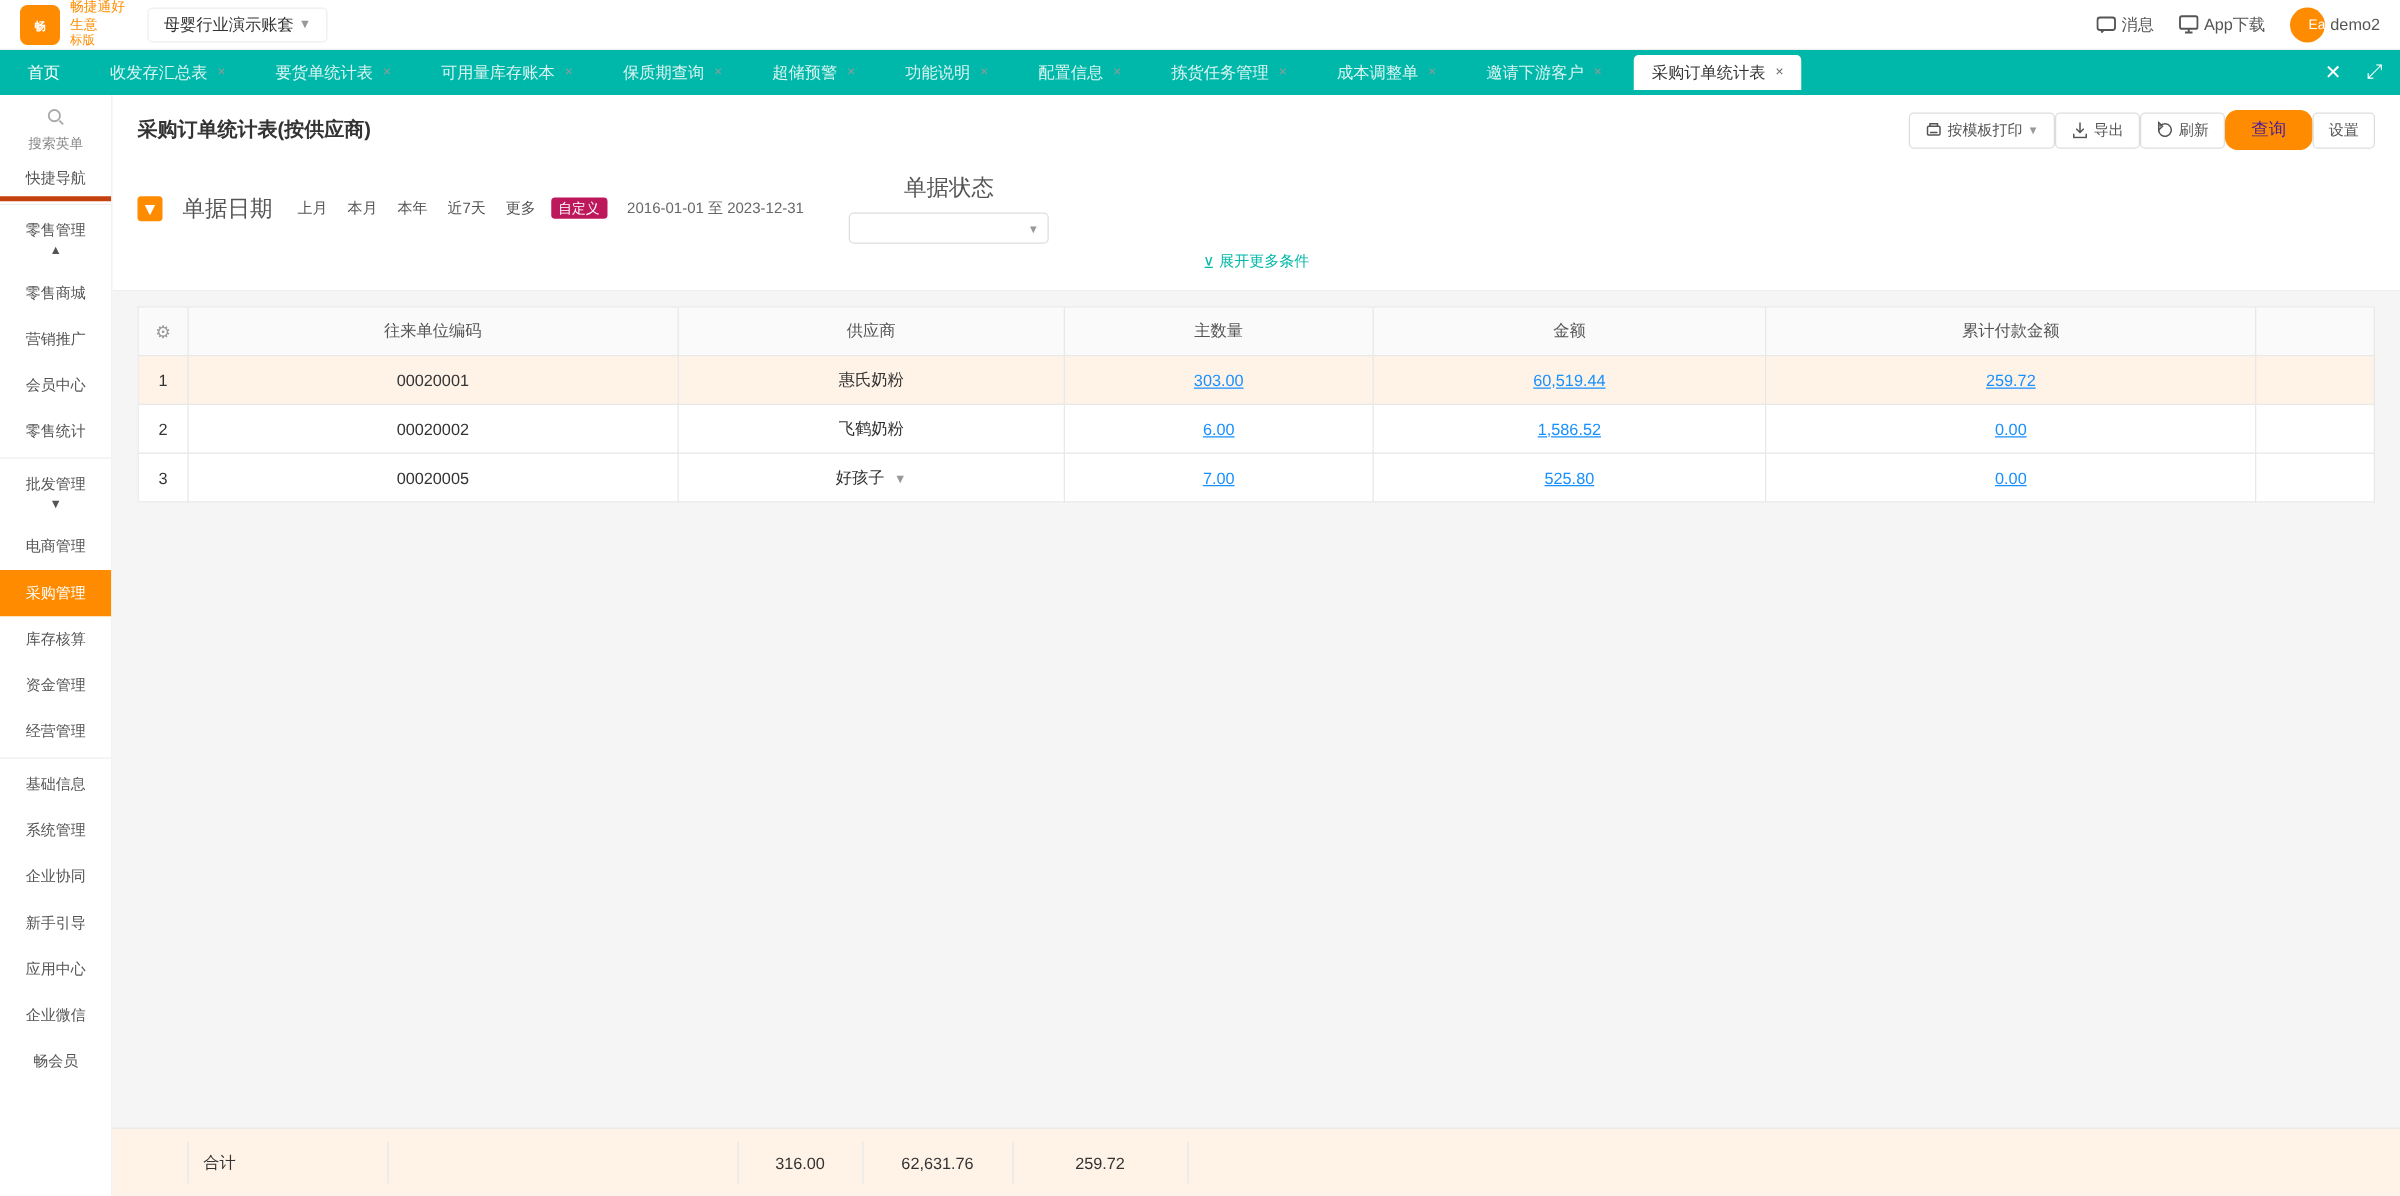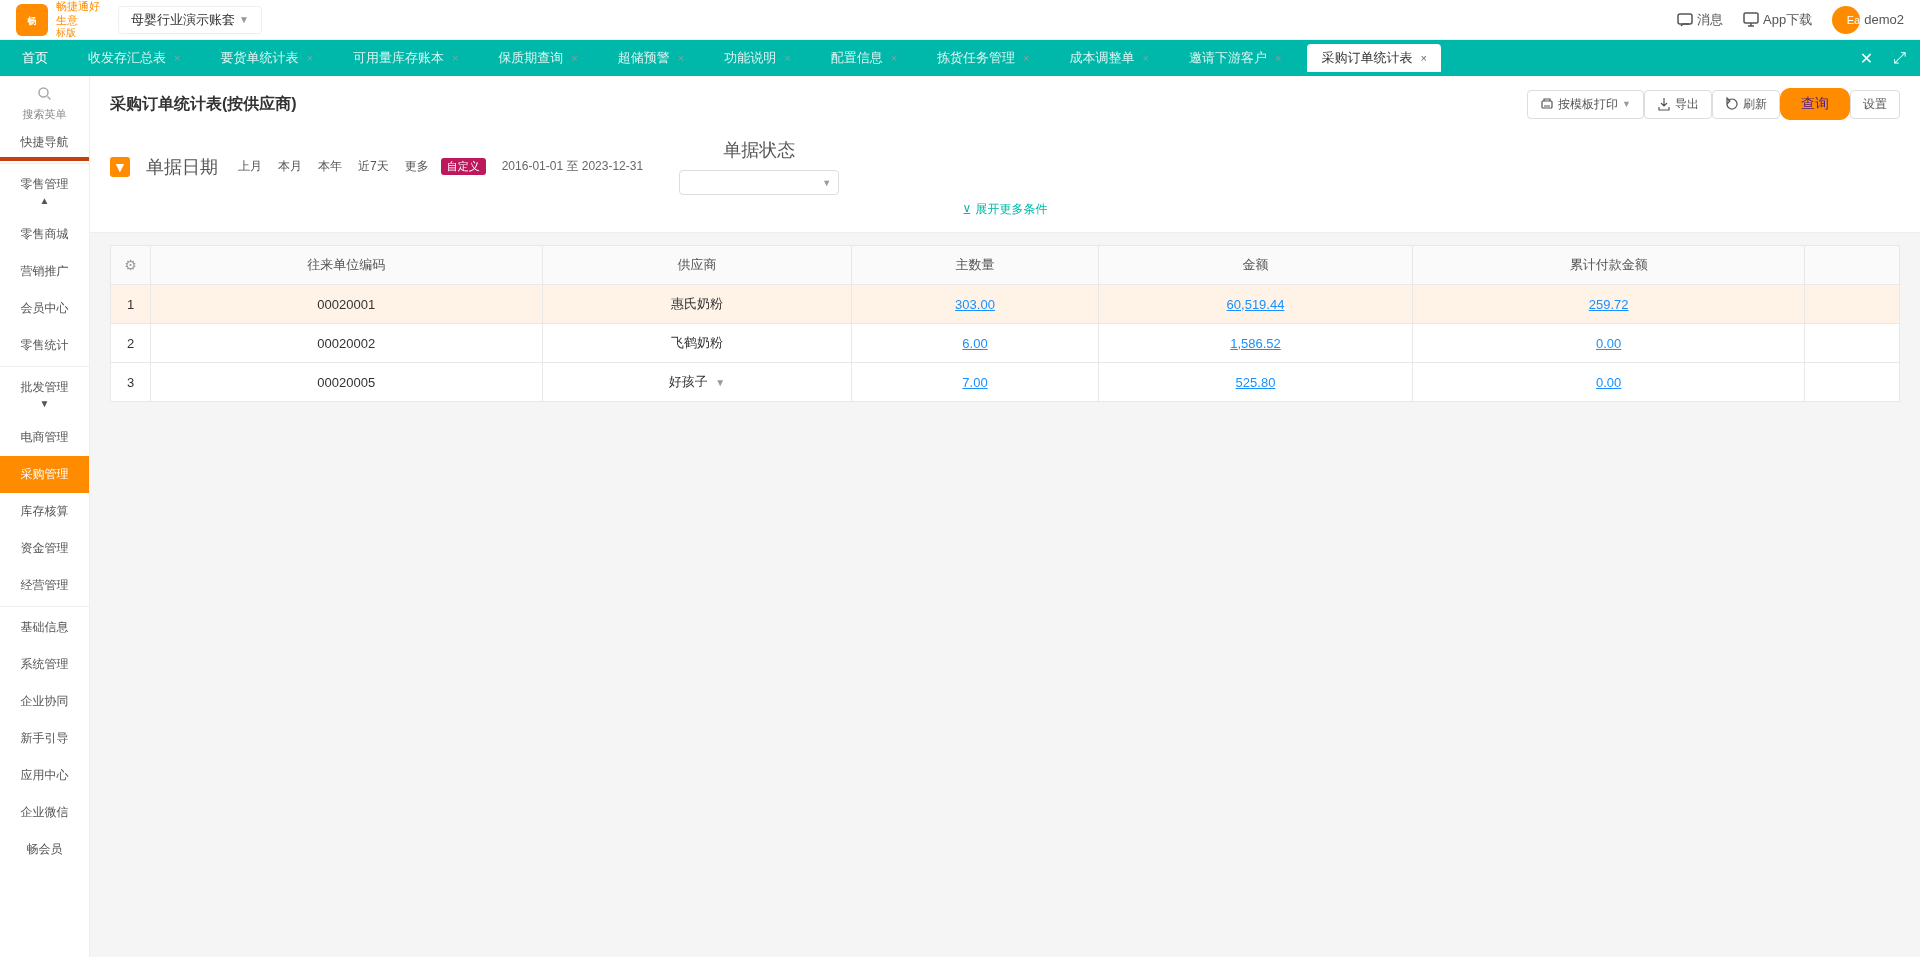--- a/index.html
+++ b/index.html
@@ -384,15 +384,38 @@
             </td>
             <td><span class="link-cell">7.00</span></td>
             <td><span class="link-cell">525.80</span></td>
             <td><span class="link-cell">0.00</span></td>
             <td></td>
           </tr>
         </tbody>
       </table>
     </div>
 
+    <div class="table-footer" style="background:#fff3e8;border-top:1px solid #e8e8e8;padding:10px 20px;">
+      <table style="width:100%;border-collapse:collapse;">
+        <tbody>
+            <tr>
+          <td style="width:40px;border-right:1px solid #e8e8e8;"></td>
+          <td style="width:160px;padding:8px 12px;border-right:1px solid #e8e8e8;font-size:13px;color:#333;">
+            <span>合计</span>
+          </td>
+          <td style="width:280px;padding:8px 12px;border-right:1px solid #e8e8e8;"></td>
+          <td style="padding:8px 12px;text-align:center;border-right:1px solid #e8e8e8;font-size:13px;color:#333;width:100px;">
+            <span>316.00</span>
+          </td>
+          <td style="padding:8px 12px;text-align:center;border-right:1px solid #e8e8e8;font-size:13px;color:#333;width:120px;">
+            <span>62,631.76</span>
+          </td>
+          <td style="padding:8px 12px;text-align:center;border-right:1px solid #e8e8e8;font-size:13px;color:#333;width:140px;">
+            <span>259.72</span>
+          </td>
+          <td></td>
+        </tr>
+      </tbody>
+        </table>
+    </div>
 
   </div>
 </div>
 
 </body></html>

